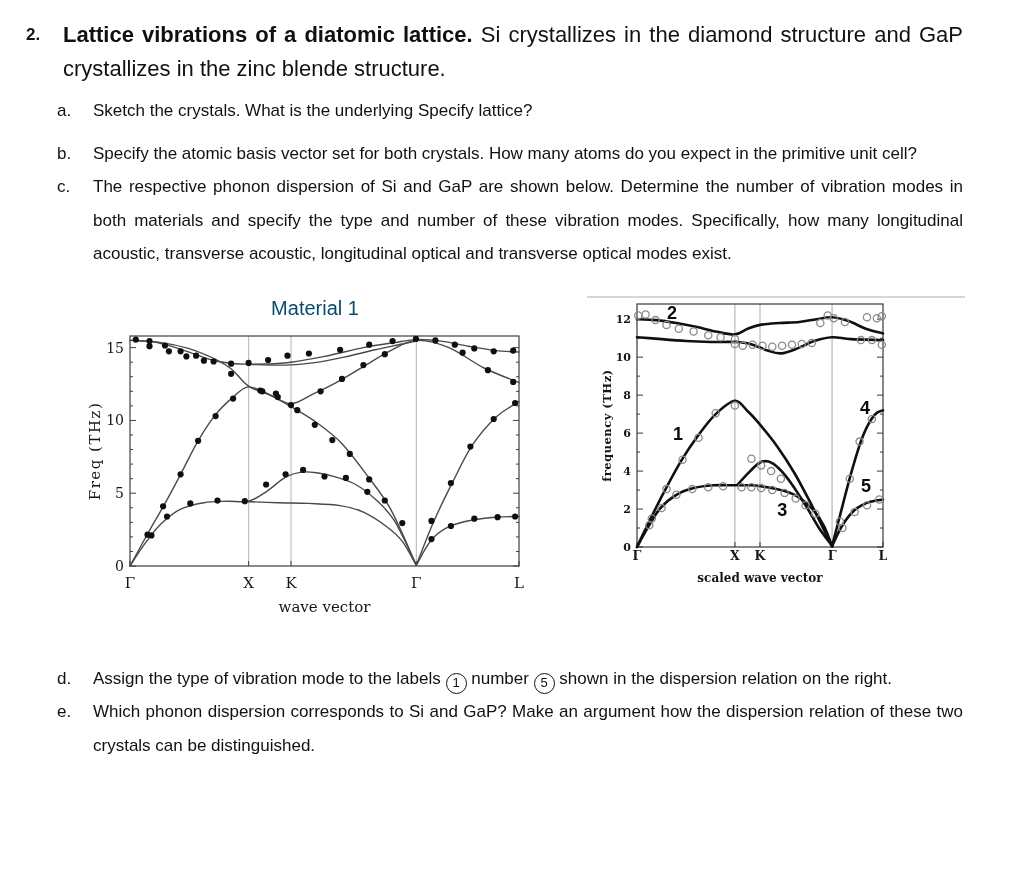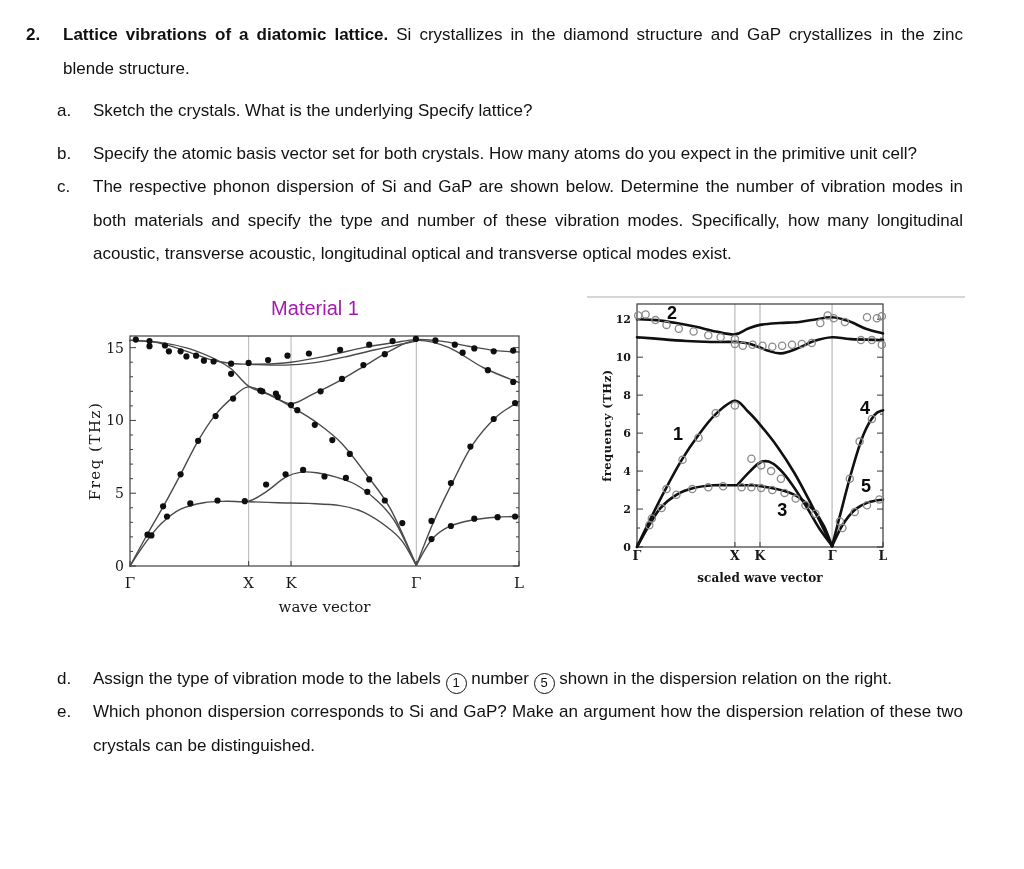--- a/index.html
+++ b/index.html
@@ -1,32 +1,32 @@
 <!DOCTYPE html>
 <html><head>
 <meta charset="utf-8">
 <style>
   html,body{margin:0;padding:0;background:#fff;}
   .page{width:1024px;height:869px;position:relative;overflow:hidden;background:#ffffff;
         font-family:"Liberation Sans",sans-serif;color:#111;}
   .content{padding:18px 61px 0 26px;}
   .intro-row{display:flex;}
   .pnum{width:37px;flex:none;font-weight:700;font-size:17px;line-height:33.5px;}
-  .intro{flex:1;margin:0 0 9px 0;font-size:17px;line-height:33.5px;text-align:justify;}
+  .intro{flex:1;margin:0 0 9px 0;font-size:22px;line-height:33.5px;text-align:justify;}
   .intro .lead{font-weight:700;}
   .items{margin-left:31px;}
   .item{display:flex;font-size:17px;line-height:33.5px;}
   .item.gap-after{margin-bottom:9px;}
   .ilabel{width:36px;flex:none;}
   .itext{flex:1;text-align:justify;margin:0;}
   .figures{position:relative;height:352px;margin-top:22px;}
   .fig{position:absolute;top:0;}
   .fig-m1{left:59px;width:460px;}
   .fig-m2{left:559px;width:382px;}
-  .fig-title{height:34px;line-height:30px;text-align:center;font-size:20px;color:#a21caf;}
+  .fig-title{height:34px;line-height:30px;text-align:center;font-size:20px;color:#0c4a6e;}
   .bottom-items{margin-left:31px;margin-top:17px;}
   .circled{display:inline-block;width:21px;height:21px;box-sizing:border-box;
            border:1.5px solid #111;border-radius:50%;text-align:center;
            font-size:13px;line-height:18px;vertical-align:-3.5px;}
   svg{display:block;}
 </style>
 </head>
 <body>
 
 <div class="page">

